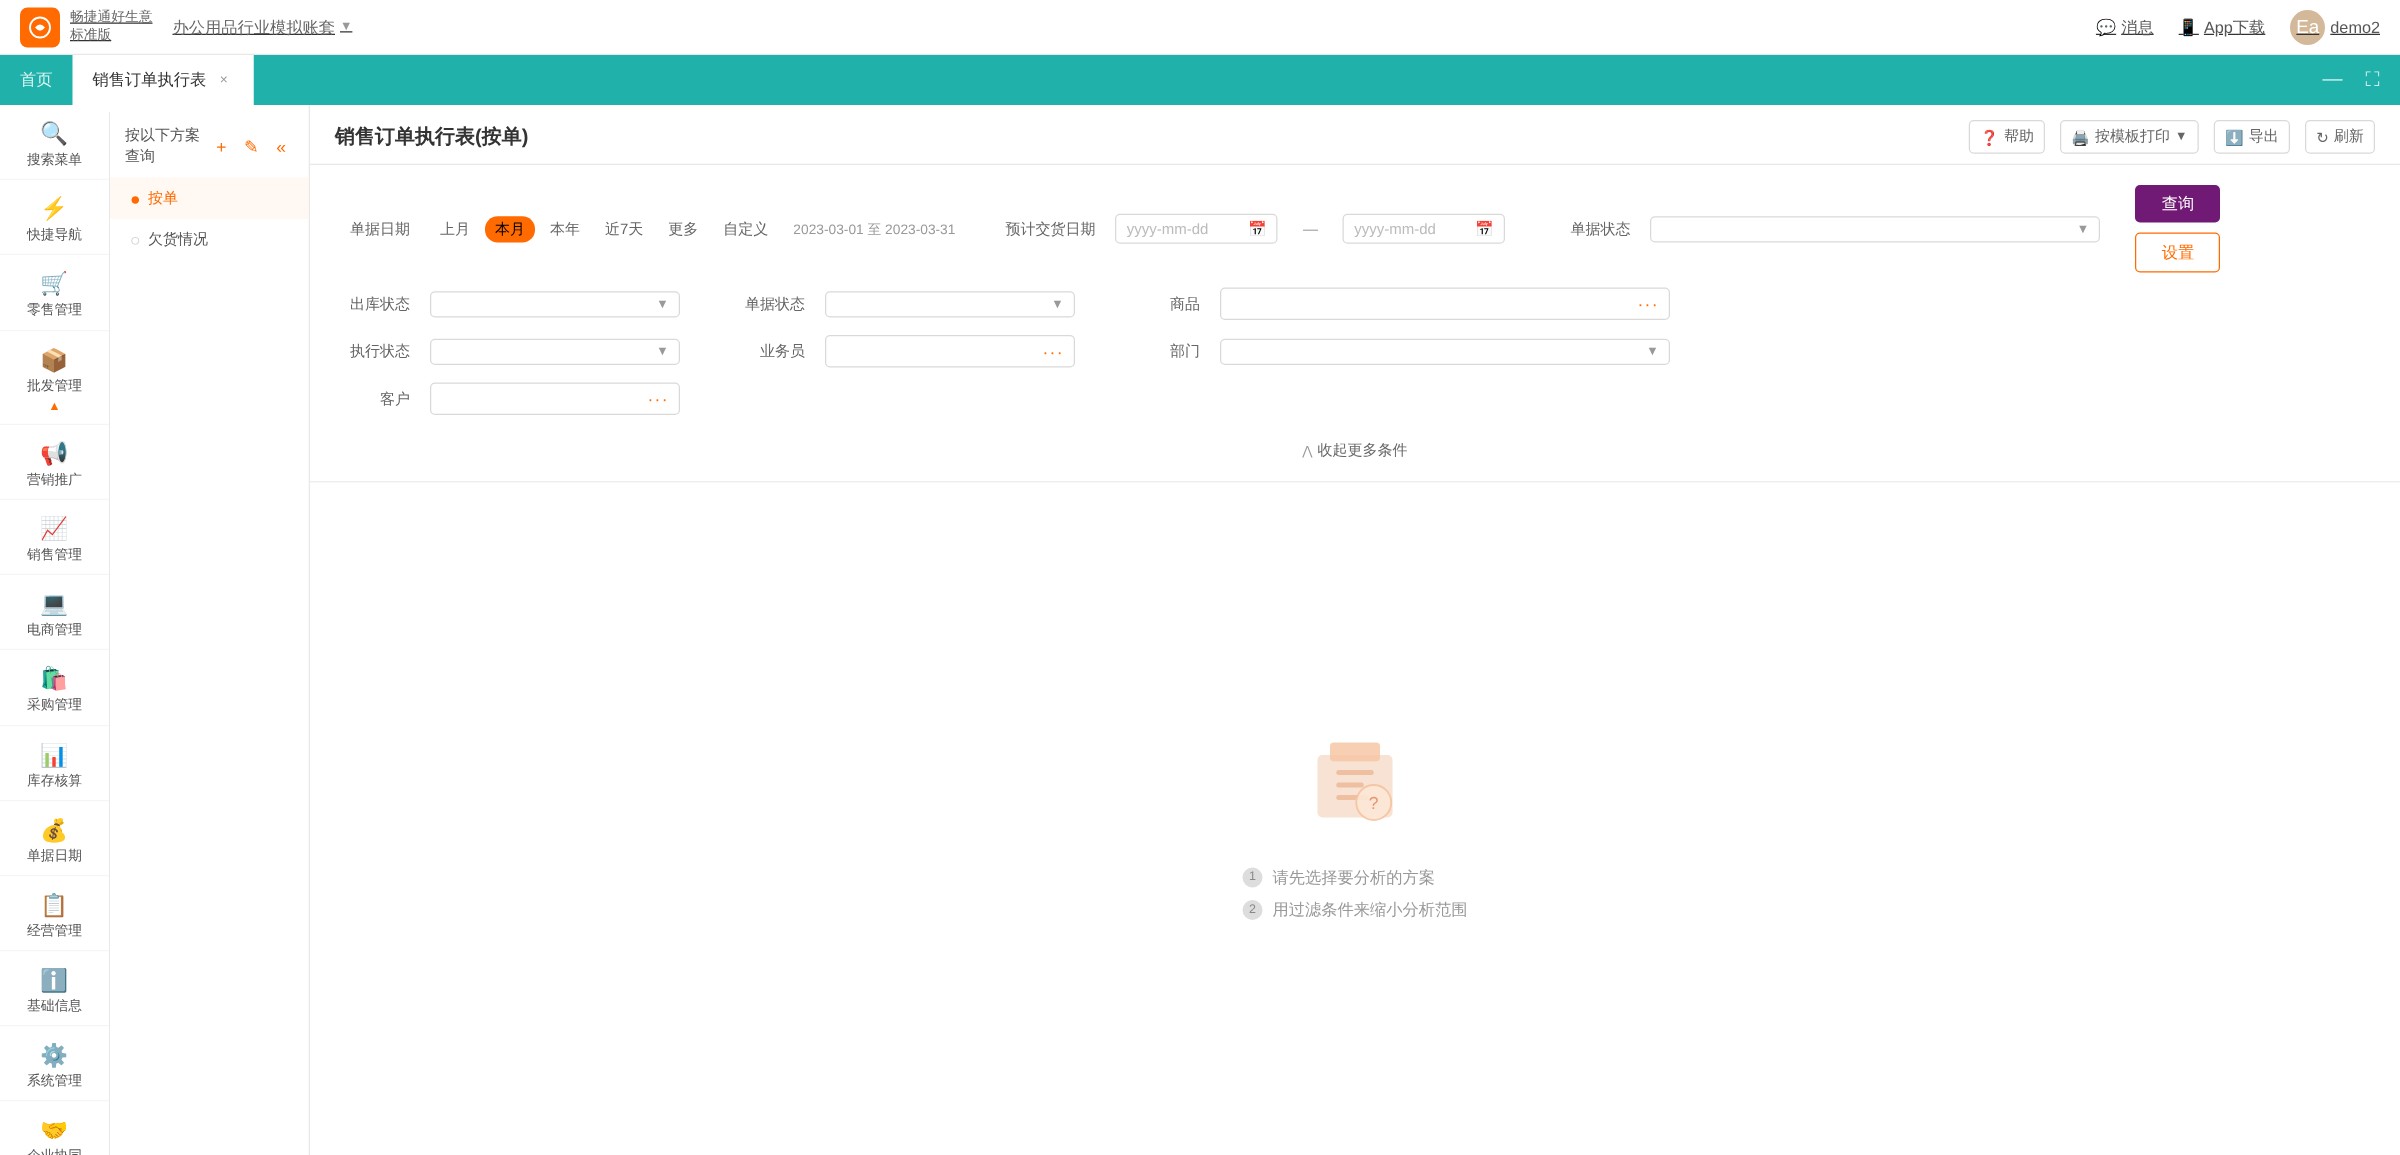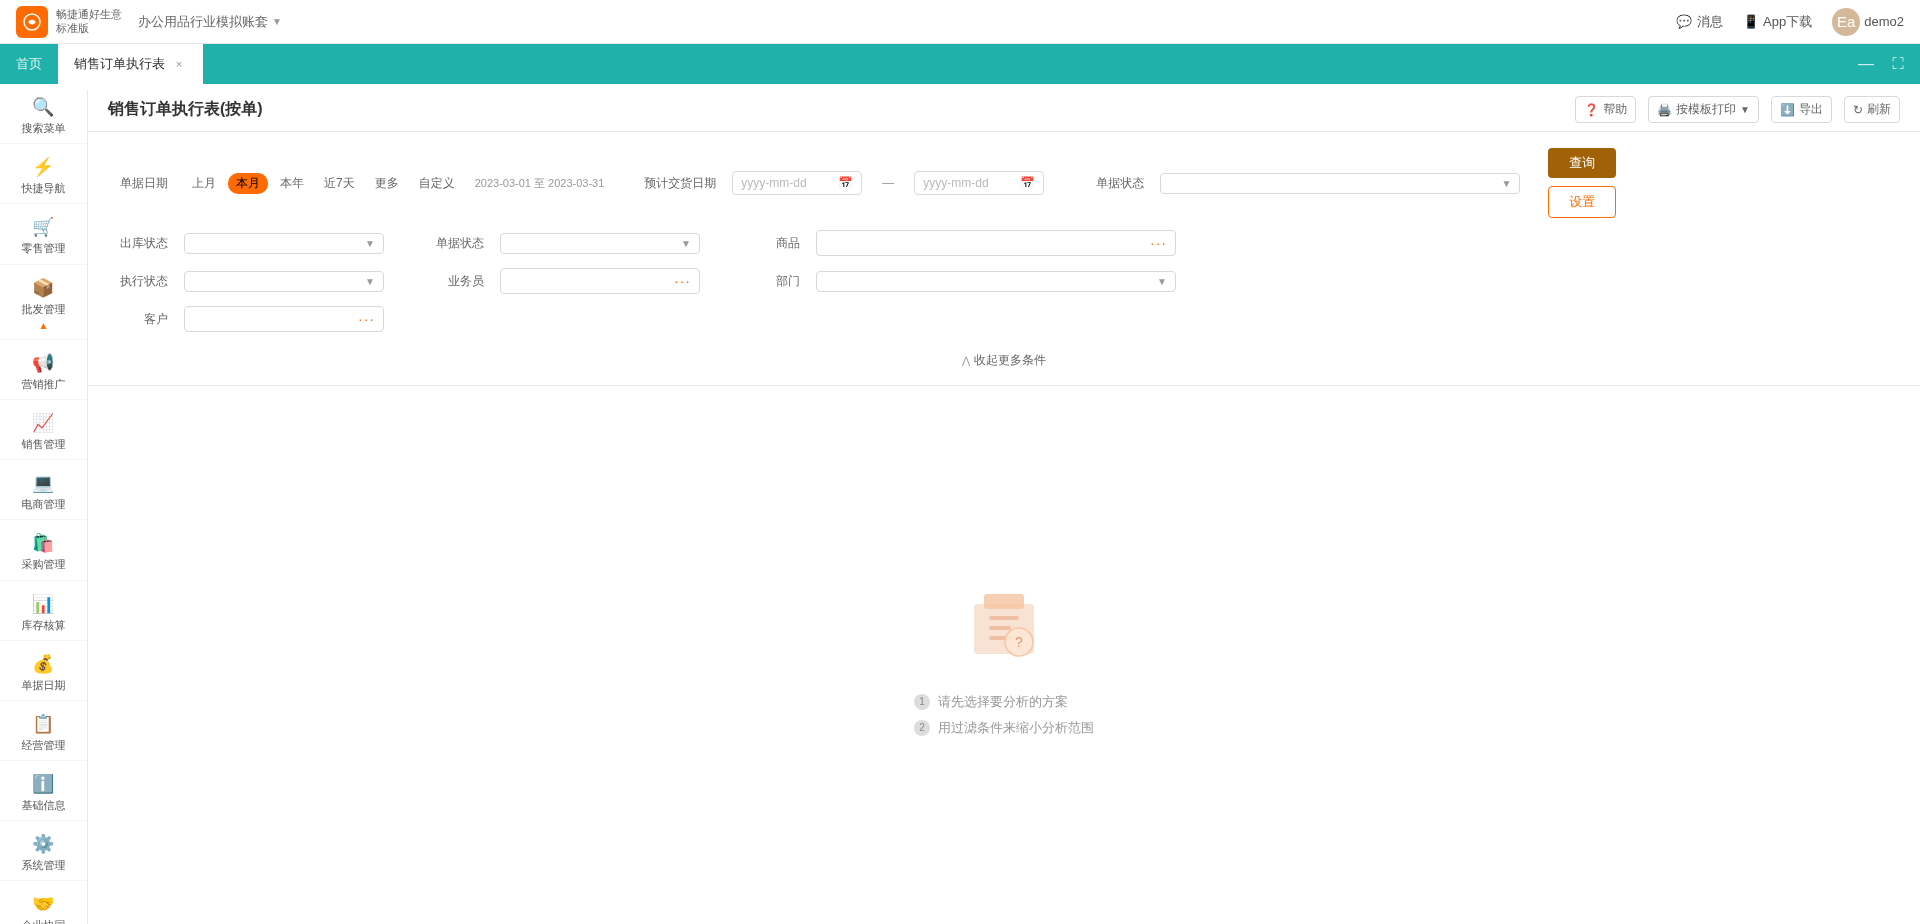--- a/index.html
+++ b/index.html
@@ -8,20 +8,21 @@
     
     .top-bar {
       height: 44px;
       background: #fff;
       display: flex;
       align-items: center;
       padding: 0 16px;
       border-bottom: 1px solid #e8e8e8;
       position: relative;
       z-index: 100;
+      text-decoration: underline;
     }
     .top-bar-logo {
       display: flex;
       align-items: center;
       gap: 8px;
       min-width: 88px;
     }
     .logo-icon {
       width: 32px;
       height: 32px;
@@ -423,21 +424,21 @@
       border-radius: 50%;
       background: #ddd;
       color: #888;
       font-size: 10px;
       display: flex;
       align-items: center;
       justify-content: center;
     }
 
     .query-btn {
-      background: #a16207;
+      background: #701a75;
       color: #fff;
       border: none;
       border-radius: 4px;
       padding: 6px 20px;
       font-size: 13px;
       cursor: pointer;
       white-space: nowrap;
     }
     .set-btn {
       background: #fff;
@@ -566,20 +567,38 @@
     </div>
     <div class="sidebar-item">
       <span class="sidebar-icon">🤝</span>
       <span class="sidebar-label">企业协同</span>
     </div>
 
   </div>
 
   <div class="content-area">
 
+    <div class="left-panel">
+      <div class="left-panel-header">
+        <span class="left-panel-header-text">按以下方案查询</span>
+        <div class="left-panel-actions">
+          <div class="left-panel-btn">+</div>
+          <div class="left-panel-btn">✎</div>
+          <div class="left-panel-btn">«</div>
+        </div>
+      </div>
+      <div class="left-panel-item active">
+        <span class="item-icon" style="color:#ff6b00;">●</span>
+        <span>按单</span>
+      </div>
+      <div class="left-panel-item">
+        <span class="item-icon" style="color:#ccc;">○</span>
+        <span>欠货情况</span>
+      </div>
+    </div>
 
     <div class="right-content">
 
       <div class="page-header">
         <div class="page-title-row">
           <h1 class="page-title">销售订单执行表(按单)</h1>
           <div class="page-header-actions">
             <button class="header-action-btn">
               <span>❓</span>
               <span>帮助</span>

